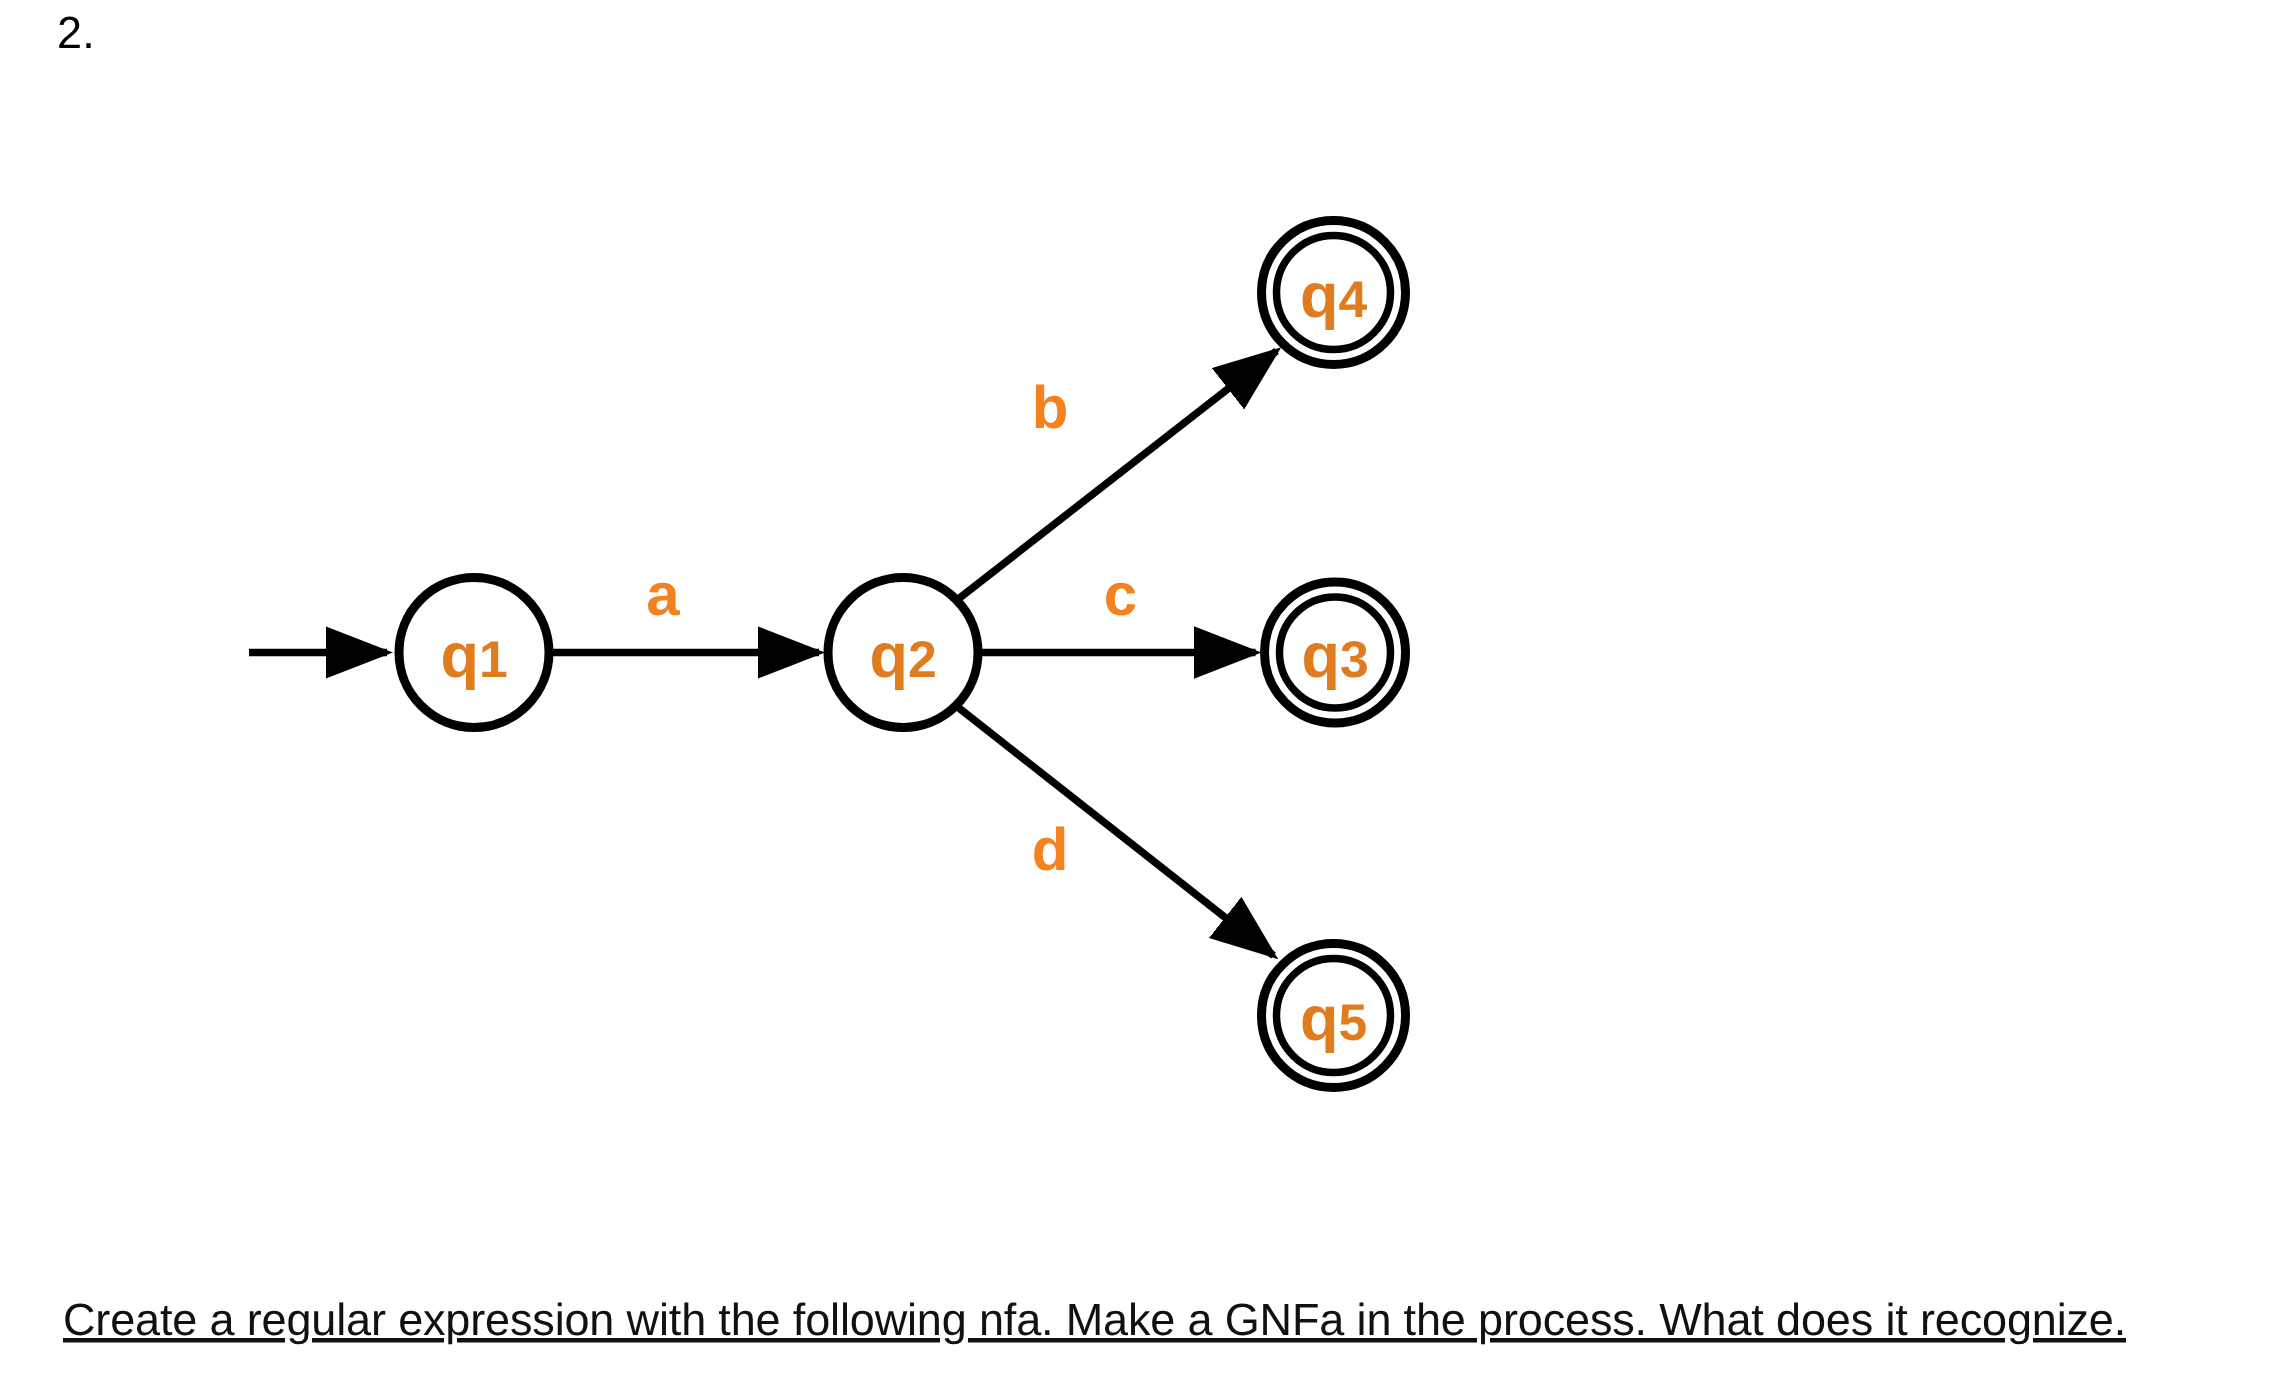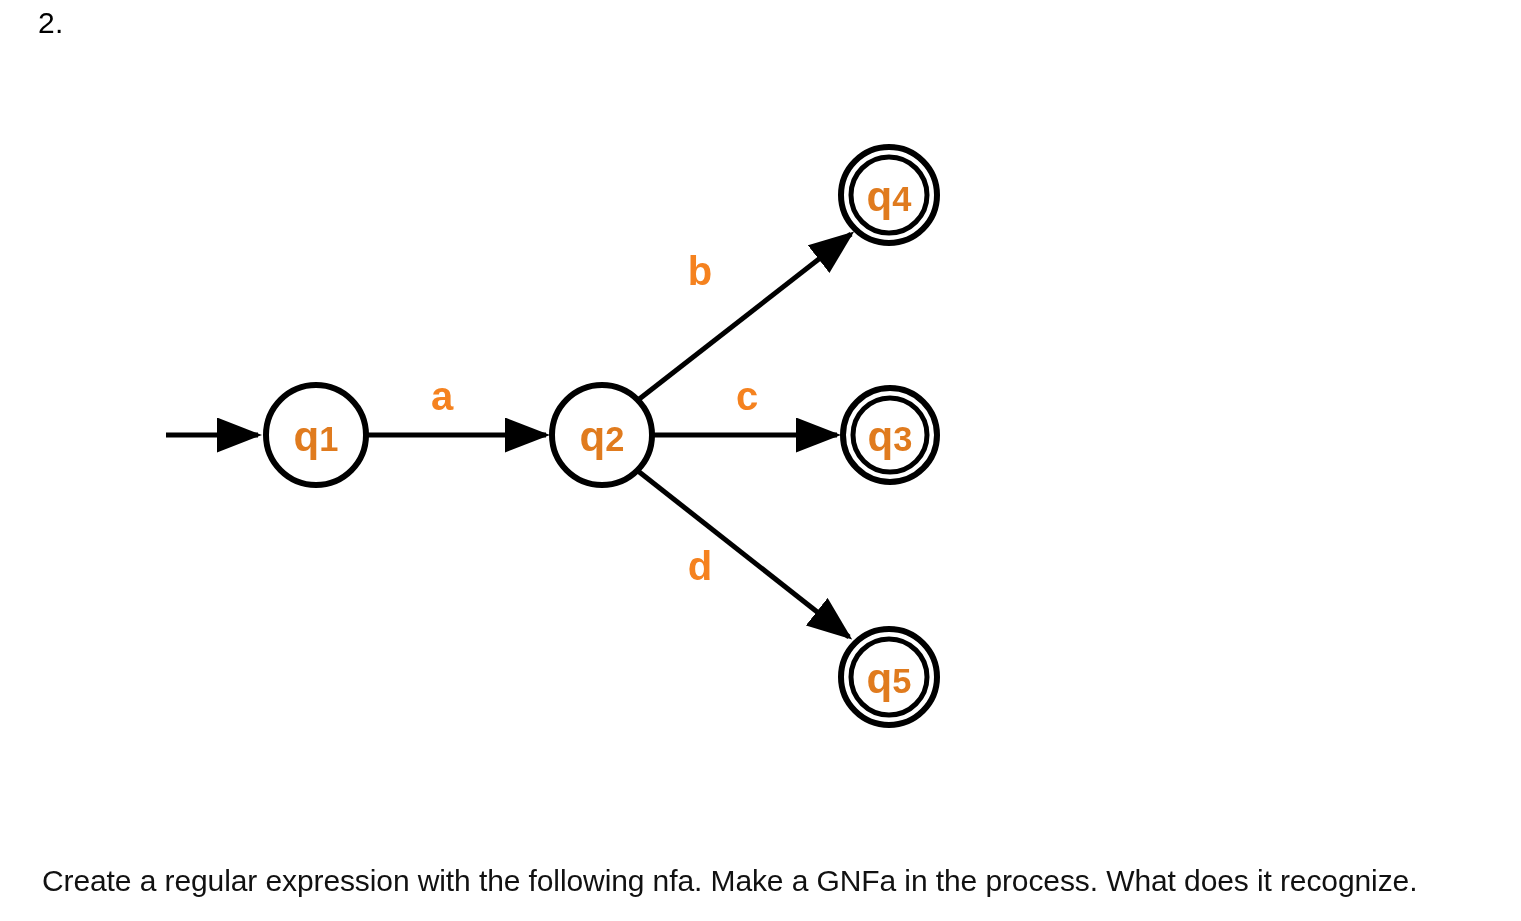--- a/index.html
+++ b/index.html
@@ -41,20 +41,21 @@
     position: absolute;
     left: 42px;
     top: 864px;
     width: 1470px;
     font-family: "Liberation Sans", sans-serif;
     font-size: 30px;
     line-height: 1.15;
     color: #111111;
     white-space: nowrap;
     letter-spacing: -0.1px;
+    text-decoration: underline;
   }
   .state-label {
     font-family: "Liberation Sans", sans-serif;
     font-weight: bold;
     fill: #E07B1E;
   }
   .state-label .sub {
     font-size: 0.82em;
   }
   .edge-label {

